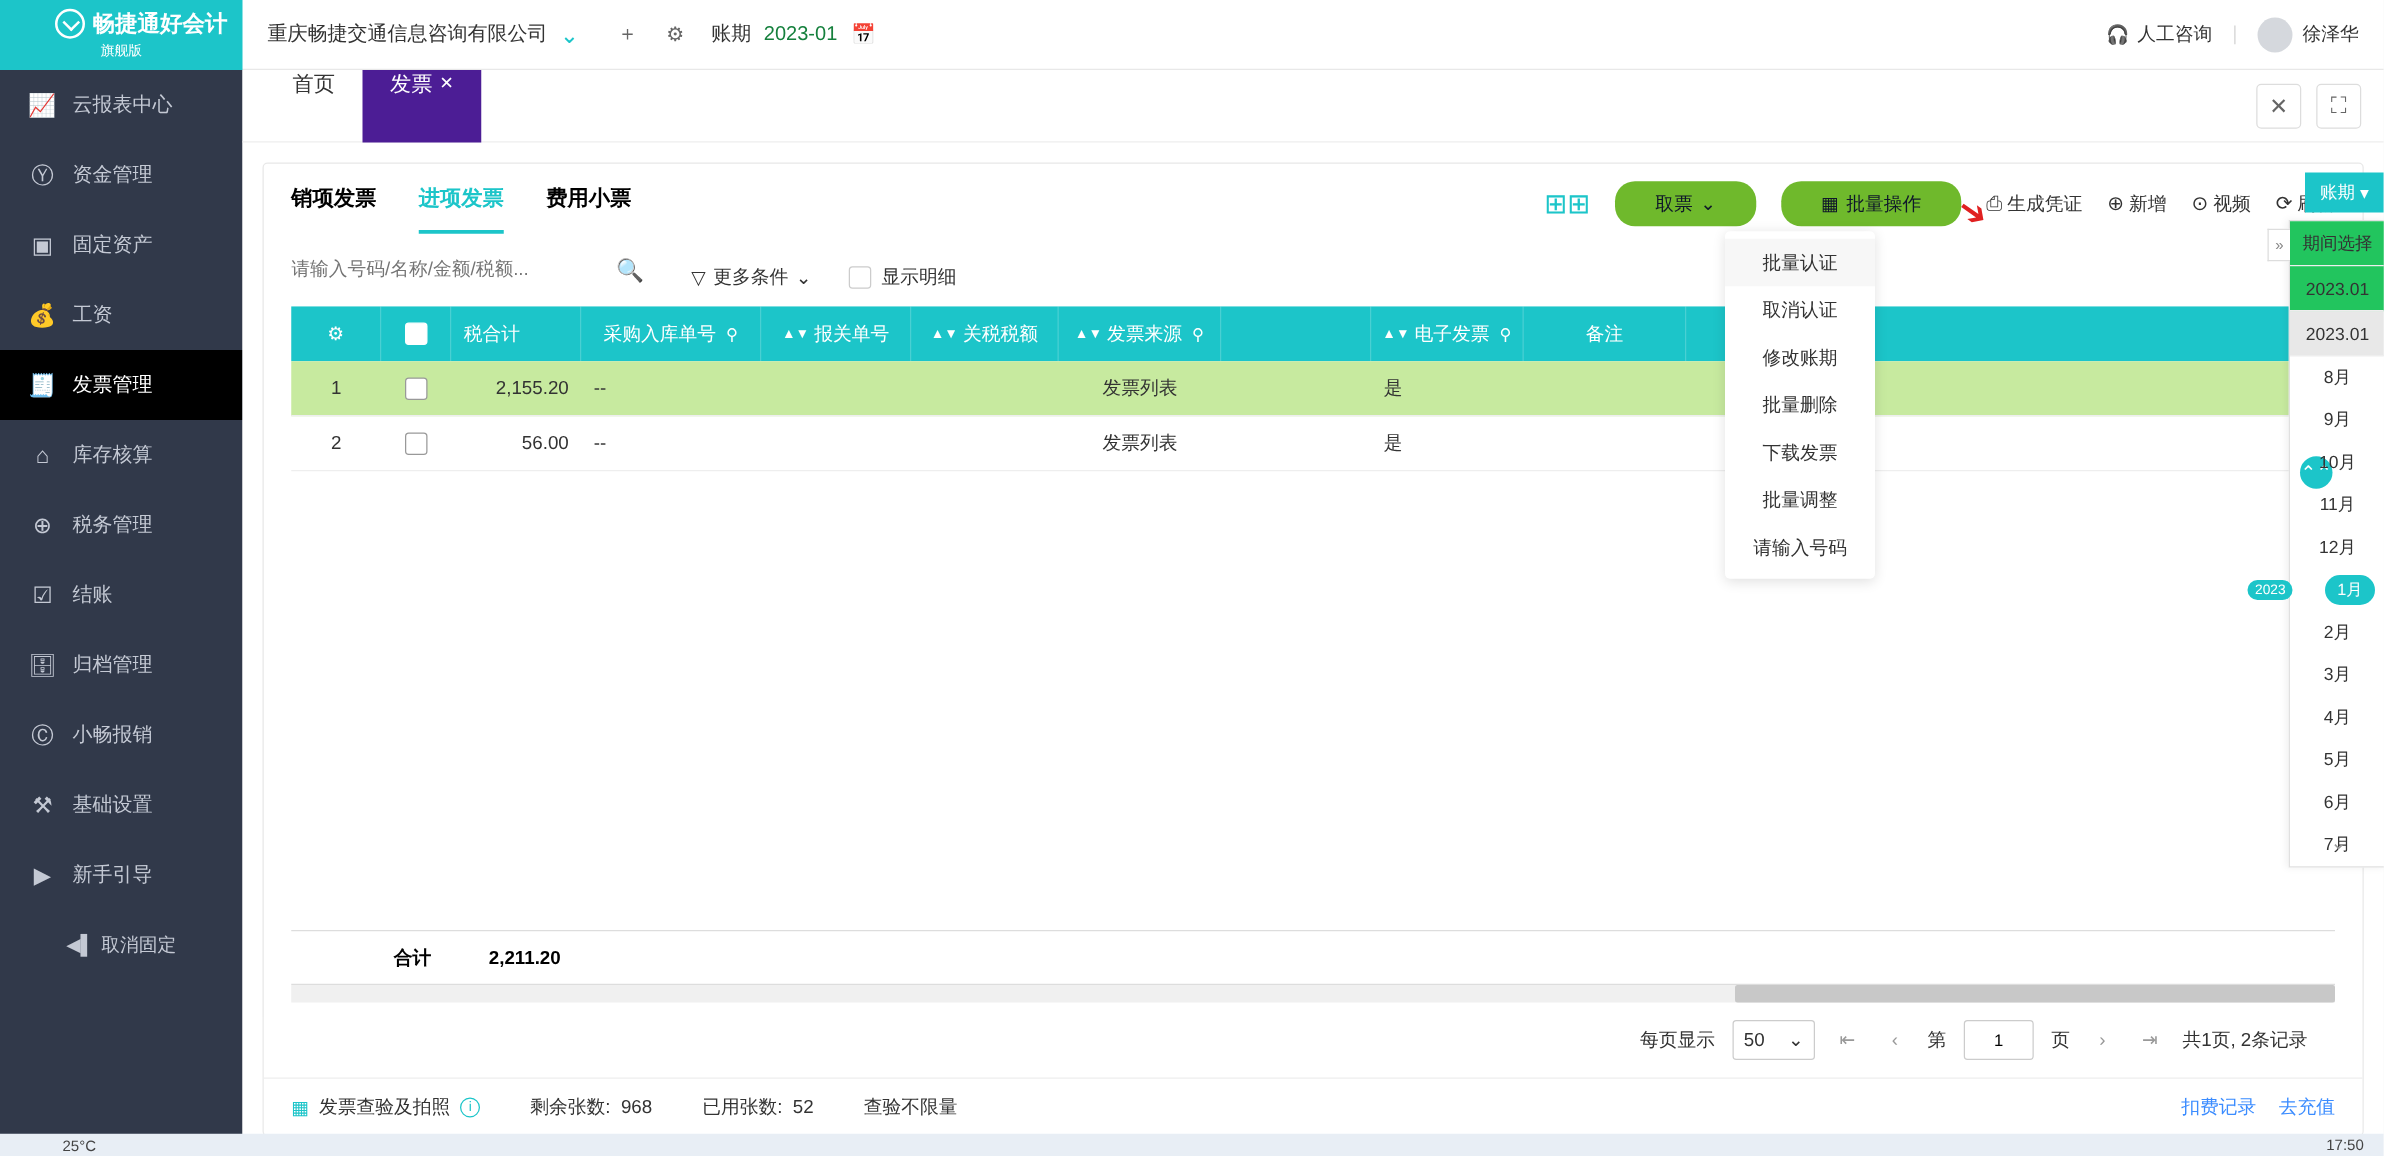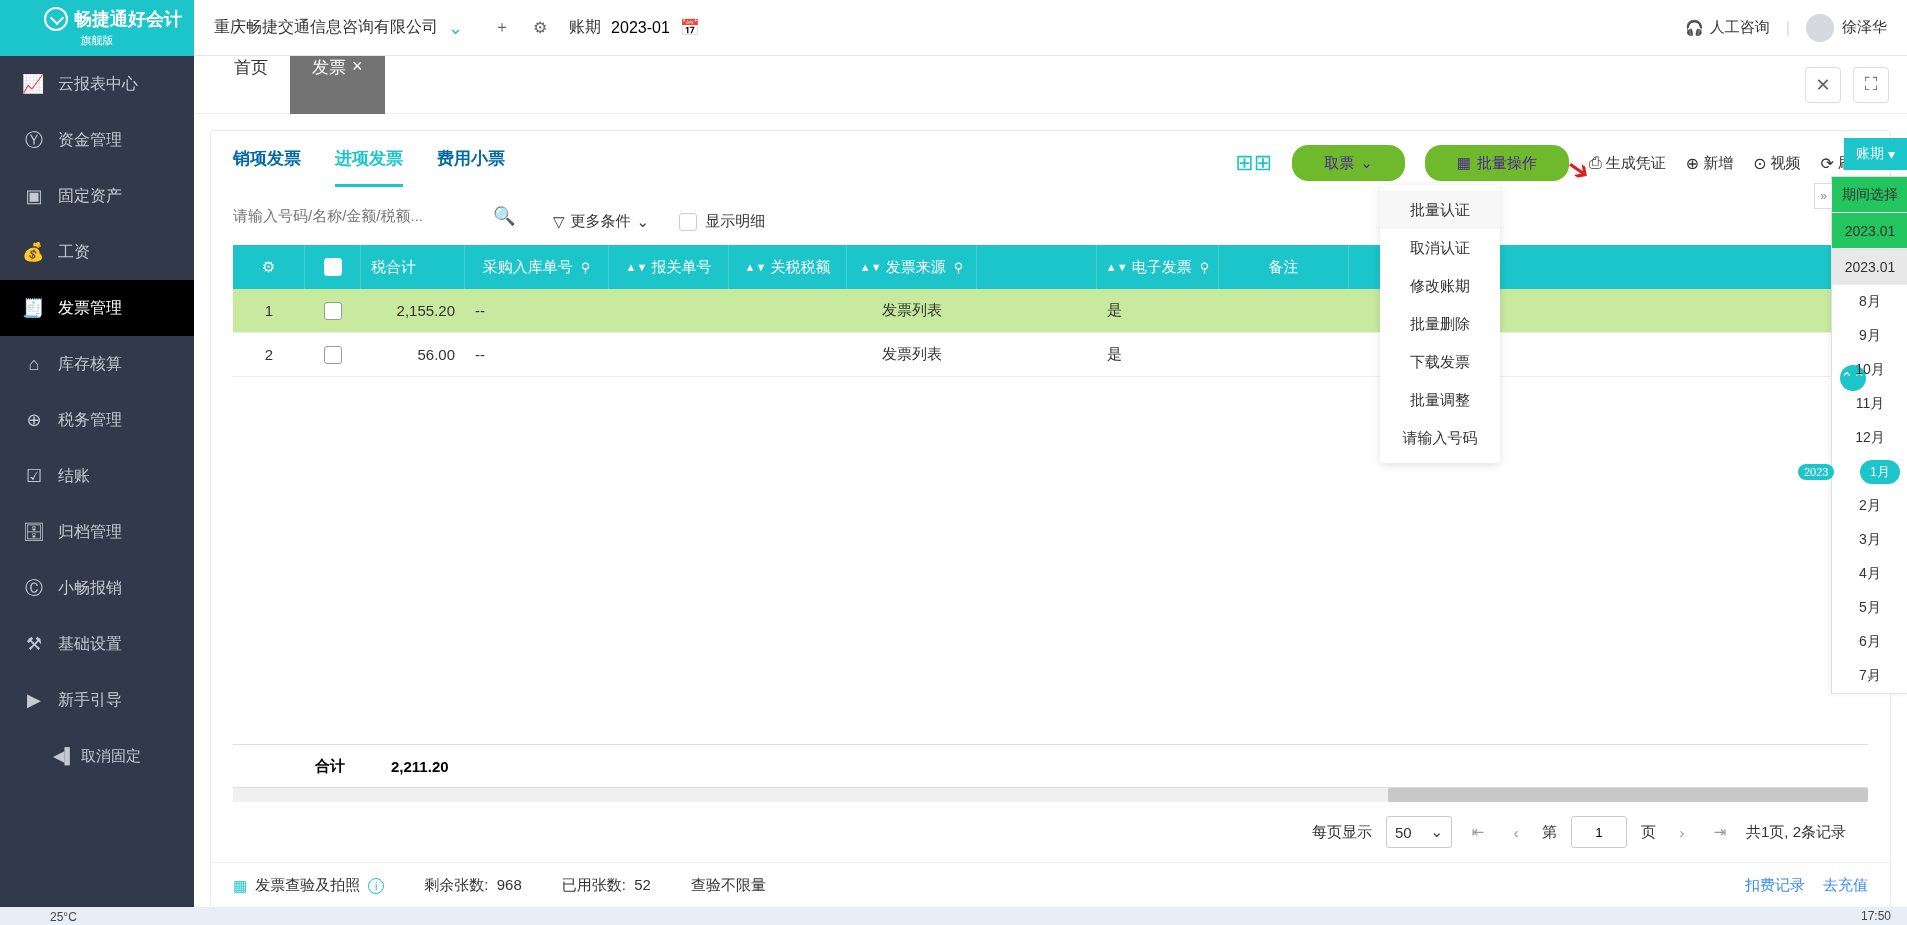--- a/index.html
+++ b/index.html
@@ -10,52 +10,52 @@
 .brand { width: 194px; height: 56px; background: #1cc5c9; color: #fff; display: flex; flex-direction: column; align-items: center; justify-content: center; }
 .brand-row { display: flex; align-items: center; gap: 6px; padding-left: 32px; }
 .brand-logo { width: 24px; height: 24px; border: 2px solid #fff; border-radius: 50%; position: relative; }
 .brand-logo::after { content: ''; position: absolute; width: 8px; height: 8px; border-left: 2px solid #fff; border-bottom: 2px solid #fff; left: 6px; top: 4px; transform: rotate(-45deg); }
 .brand-text { font-size: 18px; font-weight: 600; }
 .brand-sub { font-size: 11px; margin-top: 2px; }
 .company-select { display: flex; align-items: center; gap: 10px; padding: 0 20px; font-size: 16px; color: #333; }
 .chev-down { color: #1cc5c9; font-size: 18px; }
 .header-icon { width: 22px; height: 22px; display: flex; align-items: center; justify-content: center; color: #666; margin: 0 8px; cursor: pointer; }
 .period-label { font-size: 16px; color: #333; margin: 0 10px; }
-.period-value { font-size: 16px; color: #000000; }
+.period-value { font-size: 16px; color: #15803d; }
 .cal-icon { color: #1cc5c9; margin-left: 10px; }
 .header-right { margin-left: auto; display: flex; align-items: center; gap: 16px; padding-right: 20px; }
 .consult { display: flex; align-items: center; gap: 6px; color: #333; font-size: 15px; }
 .user { display: flex; align-items: center; gap: 8px; color: #333; font-size: 15px; }
 .avatar { width: 28px; height: 28px; background: #d5d8dd; border-radius: 50%; }
 
 
 .sidebar { position: absolute; left: 0; top: 56px; width: 194px; bottom: 0; background: #31394a; color: #c4c9d4; overflow: hidden; }
 .side-item { height: 56px; display: flex; align-items: center; gap: 14px; padding: 0 24px; font-size: 16px; cursor: pointer; }
 .side-item.active { background: #000; color: #fff; }
 .side-icon { width: 20px; height: 20px; display: flex; align-items: center; justify-content: center; font-size: 18px; }
 .side-fix { height: 56px; display: flex; align-items: center; justify-content: center; gap: 6px; font-size: 15px; color: #c4c9d4; cursor: pointer; }
 
 
 .main { position: absolute; left: 194px; right: 0; top: 56px; bottom: 0; background: #fff; display: flex; flex-direction: column; }
 .tabs-row { height: 58px; display: flex; align-items: center; padding: 0 18px; gap: 0; border-bottom: 1px solid #eee; position: relative; }
 .tab { padding: 0 22px; height: 58px; display: flex; align-items: flex-start; font-size: 17px; color: #333; cursor: pointer; gap: 6px; }
-.tab.active { background: #737373; color: #fff; }
+.tab.active { background: #4c1d95; color: #fff; }
 .tab-close { font-size: 18px; }
 .tabs-right { position: absolute; right: 18px; display: flex; align-items: center; gap: 12px; }
 .sq-btn { width: 36px; height: 36px; border: 1px solid #ddd; border-radius: 4px; display: flex; align-items: center; justify-content: center; color: #666; cursor: pointer; font-size: 18px; }
 
 
 .content { flex: 1; padding: 16px; position: relative; }
 .panel { background: #fff; border: 1px solid #e8e8e8; border-radius: 4px; height: 100%; display: flex; flex-direction: column; position: relative; }
 .sub-tabs { display: flex; align-items: center; padding: 16px 22px 0; gap: 34px; position: relative; }
-.sub-tab { font-size: 17px; color: #0369a1; font-weight: 600; padding-bottom: 14px; cursor: pointer; border-bottom: 3px solid transparent; }
+.sub-tab { font-size: 17px; color: #000000; font-weight: 600; padding-bottom: 14px; cursor: pointer; border-bottom: 3px solid transparent; }
 .sub-tab.active { color: #1cc5c9; border-bottom-color: #1cc5c9; }
 .toolbar-right { position: absolute; right: 22px; top: 14px; display: flex; align-items: center; gap: 20px; }
 .qr-icon { color: #1cc5c9; font-size: 22px; cursor: pointer; }
-.btn-green { background: #6fb92c; color: #4c1d95; height: 36px; padding: 0 32px; border-radius: 16px; display: flex; align-items: center; gap: 6px; font-size: 15px; cursor: pointer; }
+.btn-green { background: #6fb92c; color: #0f172a; height: 36px; padding: 0 32px; border-radius: 16px; display: flex; align-items: center; gap: 6px; font-size: 15px; cursor: pointer; }
 .tool-link { display: flex; align-items: center; gap: 4px; color: #333; font-size: 15px; cursor: pointer; }
 .tool-icon { font-size: 16px; }
 
 
 .search-row { display: flex; align-items: flex-end; padding: 14px 22px; gap: 30px; }
 .search-box { display: flex; align-items: center; gap: 10px; width: 290px; border-bottom: 1px solid transparent; }
 .search-input { border: none; outline: none; font-size: 15px; color: #999; width: 250px; padding: 6px 0; }
 .search-ic { color: #1cc5c9; font-size: 18px; cursor: pointer; }
 .more-cond { display: flex; align-items: center; gap: 6px; color: #333; font-size: 15px; cursor: pointer; }
 .chk-wrap { display: flex; align-items: center; gap: 8px; font-size: 15px; color: #333; }

